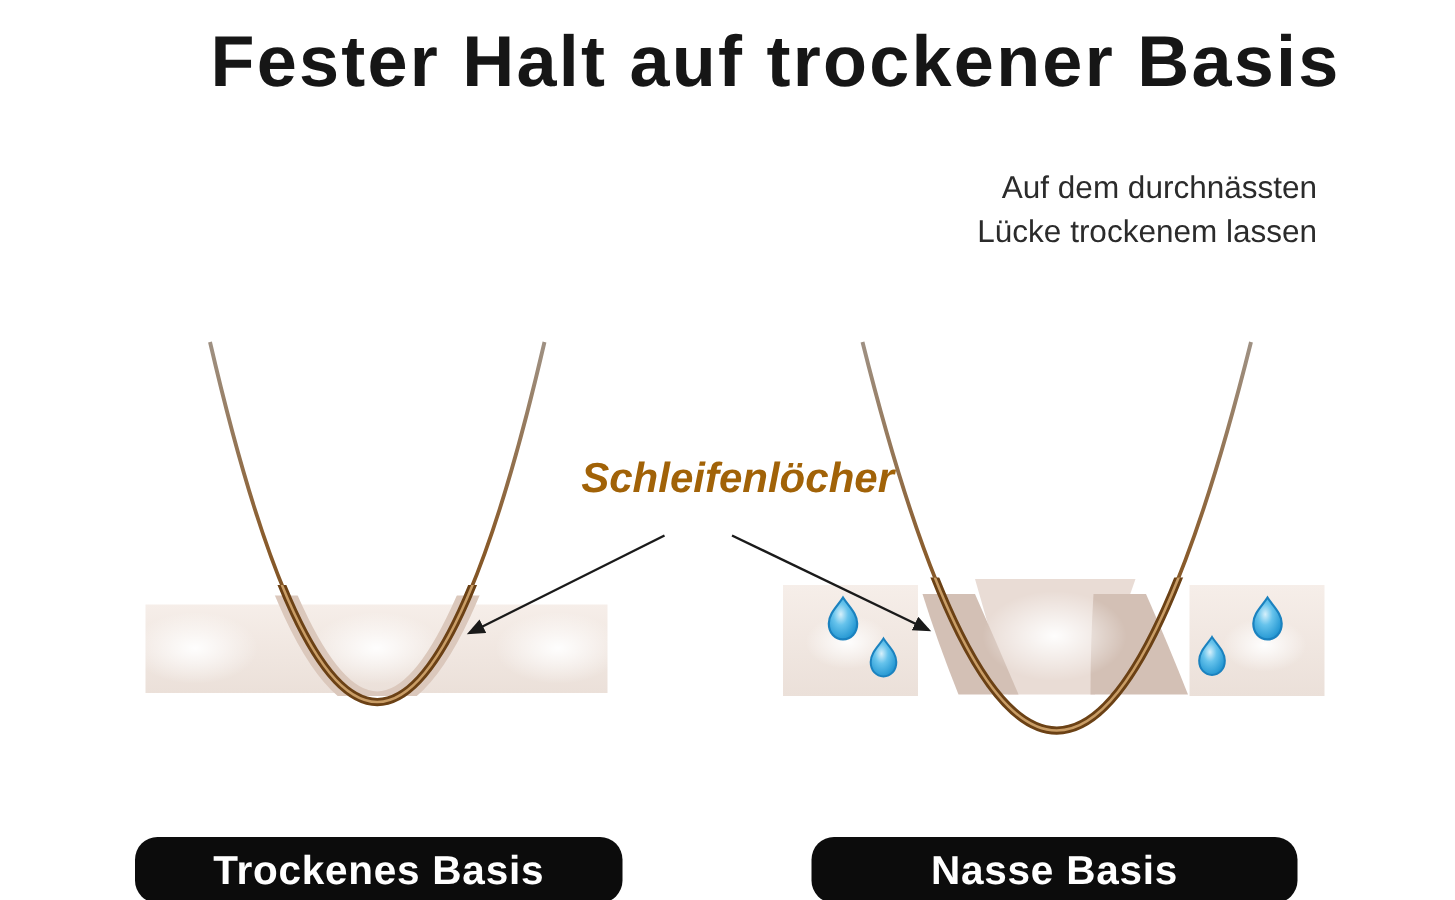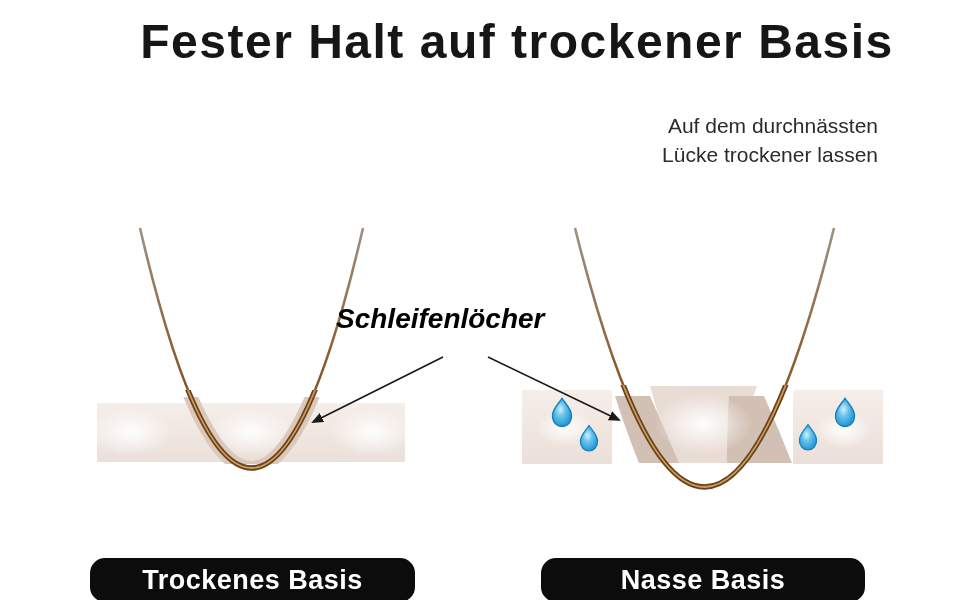--- a/index.html
+++ b/index.html
@@ -15,43 +15,43 @@
     position:absolute;top:13px;left:0;width:970px;margin:0;
     text-align:center;
     font-size:48px;font-weight:800;letter-spacing:1.5px;line-height:1.2;
     color:var(--title-text,#161616);
     padding-left:32px;
   }
   .caption{position:absolute;text-align:right;color:var(--caption-text,#2b2b2b);font-weight:500;}
   .caption-left{left:97px;top:139px;width:300px;font-size:27px;line-height:37px;}
   .caption-right{left:528px;top:111px;width:350px;font-size:21px;line-height:29px;}
   .annotation{
-    position:absolute;left:336px;top:303px;width:260px;text-align:left;
-    font-size:28px;font-weight:bold;font-style:italic;color:#000000;
+    position:absolute;left:336px;top:303px;width:260px;text-align:right;
+    font-size:28px;font-weight:bold;font-style:italic;color:#a16207;
   }
   .pill{
     position:absolute;height:44px;border-radius:15px;
     background:var(--pill-background,#0c0c0c);
     display:flex;align-items:center;justify-content:center;
     color:var(--pill-text,#fff);font-size:27px;font-weight:bold;letter-spacing:.5px;margin-top:44px;
   }
   .pill-left{left:90px;top:514px;width:325px;}
   .pill-right{left:541px;top:514px;width:324px;}
 </style>
 </head>
 <body>
 
 <div class="canvas">
 
   <h1 class="title">Fester Halt auf trockener Basis</h1>
 
 
   <div class="caption caption-right">
     <div>Auf dem durchnässten</div>
-    <div>Lücke trockener lassen</div>
+    <div>Lücke trockenem lassen</div>
   </div>
 
   <svg class="diagram-svg" viewBox="0 0 970 600">
     <defs>
       <linearGradient id="stripGrad" x1="0" y1="0" x2="0" y2="1">
         <stop offset="0%" stop-color="#f6eee9"></stop>
         <stop offset="100%" stop-color="#ebe0d9"></stop>
       </linearGradient>
       <radialGradient id="glowGrad" cx="50%" cy="50%" r="50%">
         <stop offset="0%" stop-color="#ffffff" stop-opacity="0.95"></stop>

